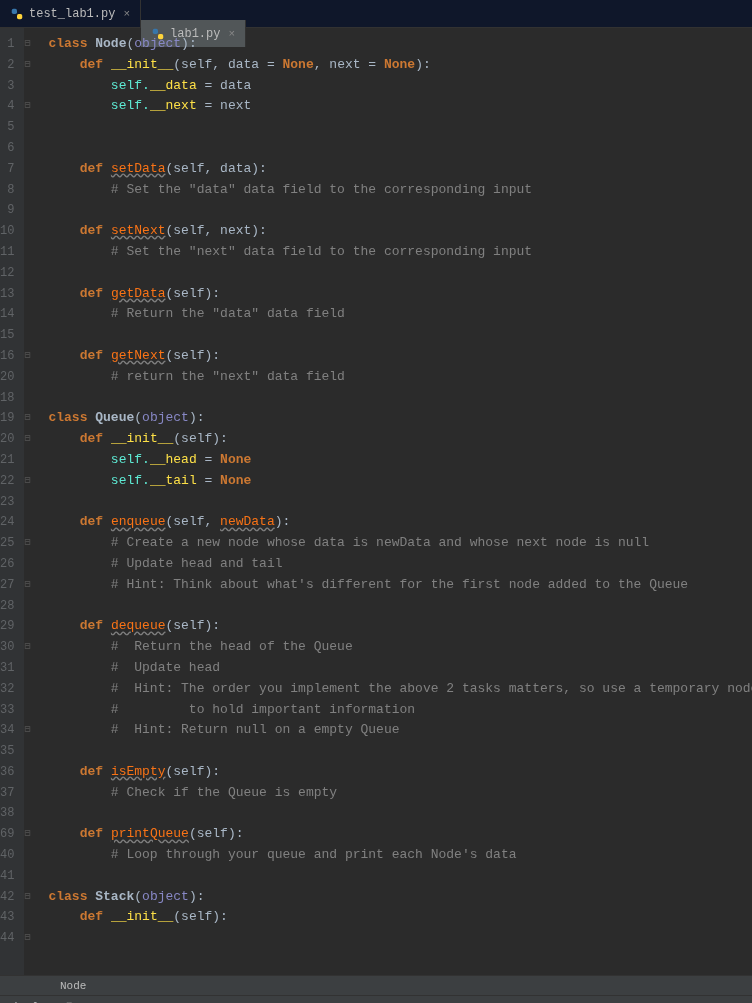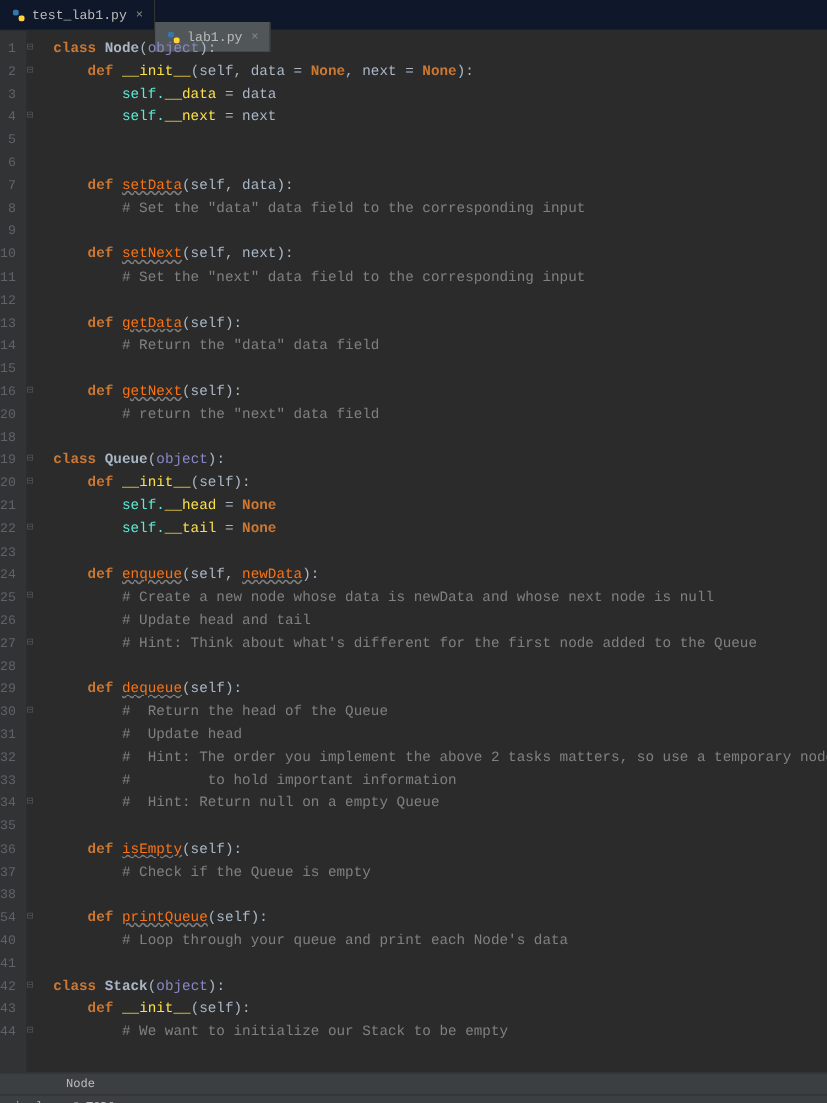--- a/index.html
+++ b/index.html
@@ -154,21 +154,21 @@
       <div>29</div>
       <div>30</div>
       <div>31</div>
       <div>32</div>
       <div>33</div>
       <div>34</div>
       <div>35</div>
       <div>36</div>
       <div>37</div>
       <div>38</div>
-      <div>54</div>
+      <div>69</div>
       <div>40</div>
       <div>41</div>
       <div>42</div>
       <div>43</div>
       <div>44</div>
     </div>
   <div class="foldcol" id="foldcol">
       <div>⊟</div>
       <div>⊟</div>
       <div></div>
@@ -250,21 +250,21 @@
         <span class="com">#  Hint: Return null on a empty Queue</span>
 
     <span class="kw">def</span> <span class="fnw">isEmpty</span>(self):
         <span class="com"># Check if the Queue is empty</span>
 
     <span class="kw">def</span> <span class="fnw">printQueue</span>(self):
         <span class="com"># Loop through your queue and print each Node's data</span>
 
 <span class="kw">class</span> <span class="cls">Stack</span>(<span class="builtin">object</span>):
     <span class="kw">def</span> <span class="mag">__init__</span>(self):
-        <span class="com"># We want to initialize our Stack to be empty</span></div>
+        </div>
 </div>
 
 <div class="breadcrumb">
   <span>Node</span>
 </div>
 
 <div class="bottom-bar">
   <span class="item">
       <span>ninal</span>
     </span>

